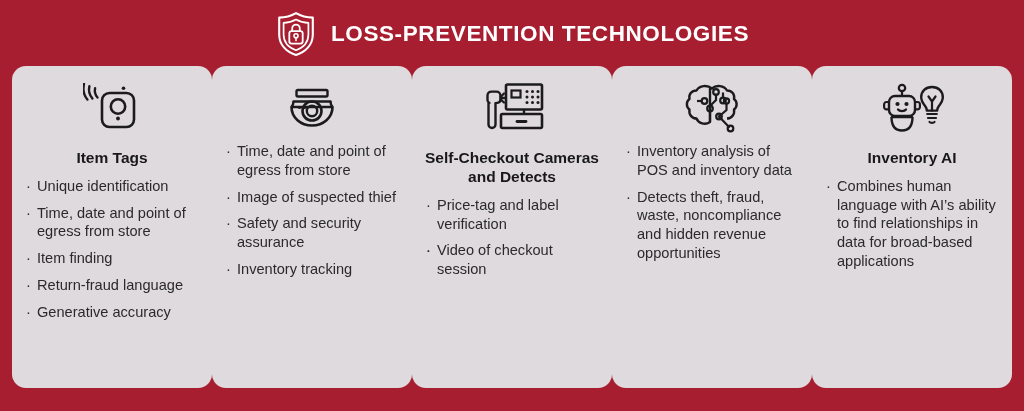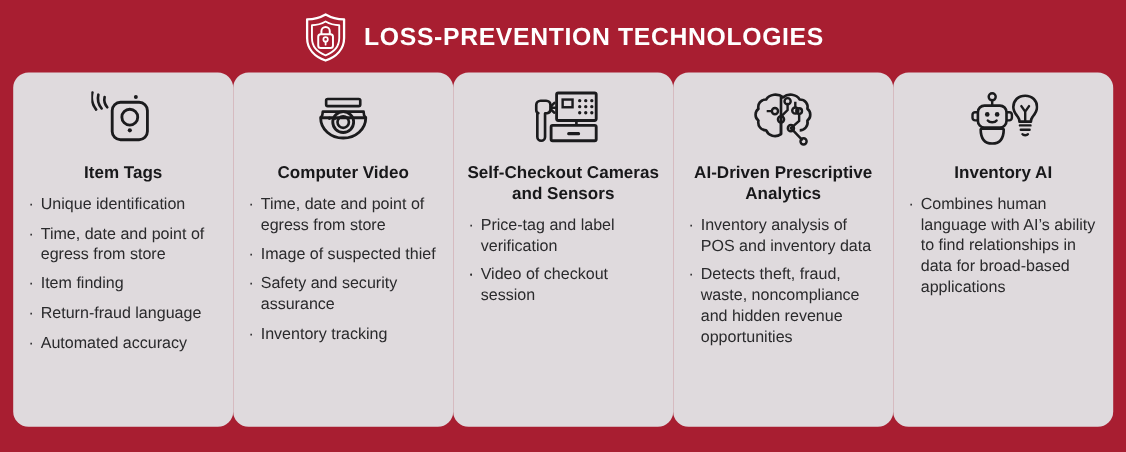--- a/index.html
+++ b/index.html
@@ -158,38 +158,37 @@
           <path d="M4.4 16.6 C0.8 12.1 -0.3 6.3 1.0 1.0" stroke="#1b1b1d" stroke-width="2.4" stroke-linecap="round" fill="none"></path>
           <circle cx="40.5" cy="5.2" r="1.8" fill="#1b1b1d"></circle>
         </svg>
       </div>
       <div class="card-title">Item Tags</div>
       <ul class="bullets">
         <li><span class="bullet-dot">·</span><span>Unique identification</span></li>
         <li><span class="bullet-dot">·</span><span>Time, date and point of egress from store</span></li>
         <li><span class="bullet-dot">·</span><span>Item finding</span></li>
         <li><span class="bullet-dot">·</span><span>Return-fraud language</span></li>
-        <li><span class="bullet-dot">·</span><span>Automated accuracy</span></li>
+        <li><span class="bullet-dot">·</span><span>Generative accuracy</span></li>
       </ul>
     </div>
 
     <div class="card card-2">
       <div class="card-icon-wrap">
         <svg class="card-icon" width="58" height="48" viewBox="0 0 58 48" fill="none">
           <rect x="13.5" y="5" width="31" height="6.5" rx="1.4" stroke="#1b1b1d" stroke-width="2.4" fill="none"></rect>
           <path d="M10.5 16.5 H47.5" stroke="#1b1b1d" stroke-width="2.4" stroke-linecap="round"></path>
           <path d="M8.5 22 C8.5 32.5 17.7 40.5 29 40.5 C40.3 40.5 49.5 32.5 49.5 22 Z" stroke="#1b1b1d" stroke-width="2.6" stroke-linejoin="round" fill="none"></path>
           <path d="M10.5 16.5 C10.5 19.5 9.4 21 8.5 22 M47.5 16.5 C47.5 19.5 48.6 21 49.5 22" stroke="#1b1b1d" stroke-width="2.4" fill="none"></path>
           <circle cx="29" cy="26" r="9.5" stroke="#1b1b1d" stroke-width="2.6" fill="none"></circle>
           <circle cx="29" cy="26" r="5.2" stroke="#1b1b1d" stroke-width="2.4" fill="none"></circle>
           <circle cx="16.5" cy="22.5" r="1.5" fill="#1b1b1d"></circle>
           <circle cx="21.5" cy="22.5" r="1.5" fill="#1b1b1d"></circle>
         </svg>
       </div>
-      <div class="card-title">Computer Video</div>
       <ul class="bullets">
         <li><span class="bullet-dot">·</span><span>Time, date and point of egress from store</span></li>
         <li><span class="bullet-dot">·</span><span>Image of suspected thief</span></li>
         <li><span class="bullet-dot">·</span><span>Safety and security assurance</span></li>
         <li><span class="bullet-dot">·</span><span>Inventory tracking</span></li>
       </ul>
     </div>
 
     <div class="card card-3">
       <div class="card-icon-wrap">
@@ -205,21 +204,21 @@
           <circle cx="48" cy="20.5" r="1.5" fill="#1b1b1d"></circle>
             <circle cx="53.5" cy="20.5" r="1.5" fill="#1b1b1d"></circle>
             <circle cx="59" cy="20.5" r="1.5" fill="#1b1b1d"></circle>
           <path d="M45 27.5 V32" stroke="#1b1b1d" stroke-width="2.4"></path>
           <rect x="22" y="32" width="41" height="14" rx="1.4" stroke="#1b1b1d" stroke-width="2.6" fill="none"></rect>
           <path d="M38 39.5 H47" stroke="#1b1b1d" stroke-width="2.8" stroke-linecap="round"></path>
           <path d="M8.5 13.5 C8.5 11.3 10.3 9.6 12.5 9.6 H17.5 C19.7 9.6 21.4 11.3 21.4 13.5 V17.6 C21.4 19.3 20.1 20.7 18.4 20.9 L16.5 21.1 V42.5 C16.5 44.4 15 46 13 46 C11 46 9.5 44.4 9.5 42.5 V21.1 L10.4 20.9 C9.3 20.4 8.5 19.2 8.5 17.9 Z" stroke="#1b1b1d" stroke-width="2.4" stroke-linejoin="round" fill="none"></path>
           <path d="M25 11.5 L22 14.5 M25.5 16 H22 M25 20.5 L22 17.8" stroke="#1b1b1d" stroke-width="2.3" stroke-linecap="round"></path>
         </svg>
       </div>
-      <div class="card-title">Self-Checkout Cameras and Sensors</div>
+      <div class="card-title">Self-Checkout Cameras and Detects</div>
       <ul class="bullets">
         <li><span class="bullet-dot">·</span><span>Price-tag and label verification</span></li>
         <li><span class="bullet-dot">·</span></li>
         <li><span class="bullet-dot">·</span><span>Video of checkout session</span></li>
       </ul>
     </div>
 
     <div class="card card-4">
       <div class="card-icon-wrap">
         <svg class="card-icon" width="58" height="54" viewBox="0 0 58 54" fill="none">
@@ -233,21 +232,20 @@
           <path d="M14 19 H19" stroke="#1b1b1d" stroke-width="2.2"></path>
           <circle cx="33" cy="10" r="2.8" stroke="#1b1b1d" stroke-width="2.2" fill="none"></circle>
           <circle cx="40" cy="18.5" r="2.8" stroke="#1b1b1d" stroke-width="2.2" fill="none"></circle>
           <circle cx="43.5" cy="19" r="2.6" stroke="#1b1b1d" stroke-width="2.2" fill="none"></circle>
           <circle cx="27" cy="26.5" r="2.8" stroke="#1b1b1d" stroke-width="2.2" fill="none"></circle>
           <circle cx="36" cy="34.5" r="2.8" stroke="#1b1b1d" stroke-width="2.2" fill="none"></circle>
           <circle cx="47.5" cy="46.5" r="2.8" stroke="#1b1b1d" stroke-width="2.2" fill="none"></circle>
           <circle cx="21.5" cy="19" r="2.8" stroke="#1b1b1d" stroke-width="2.2" fill="none"></circle>
         </svg>
       </div>
-      <div class="card-title">AI-Driven Prescriptive Analytics</div>
       <ul class="bullets">
         <li><span class="bullet-dot">·</span><span>Inventory analysis of POS and inventory data</span></li>
         <li><span class="bullet-dot">·</span><span>Detects theft, fraud, waste, noncompliance and hidden revenue opportunities</span></li>
       </ul>
     </div>
 
     <div class="card card-5">
       <div class="card-icon-wrap">
         <svg class="card-icon" width="64" height="52" viewBox="0 0 64 52" fill="none">
           <circle cx="22" cy="5" r="3.2" stroke="#1b1b1d" stroke-width="2.2" fill="none"></circle>

